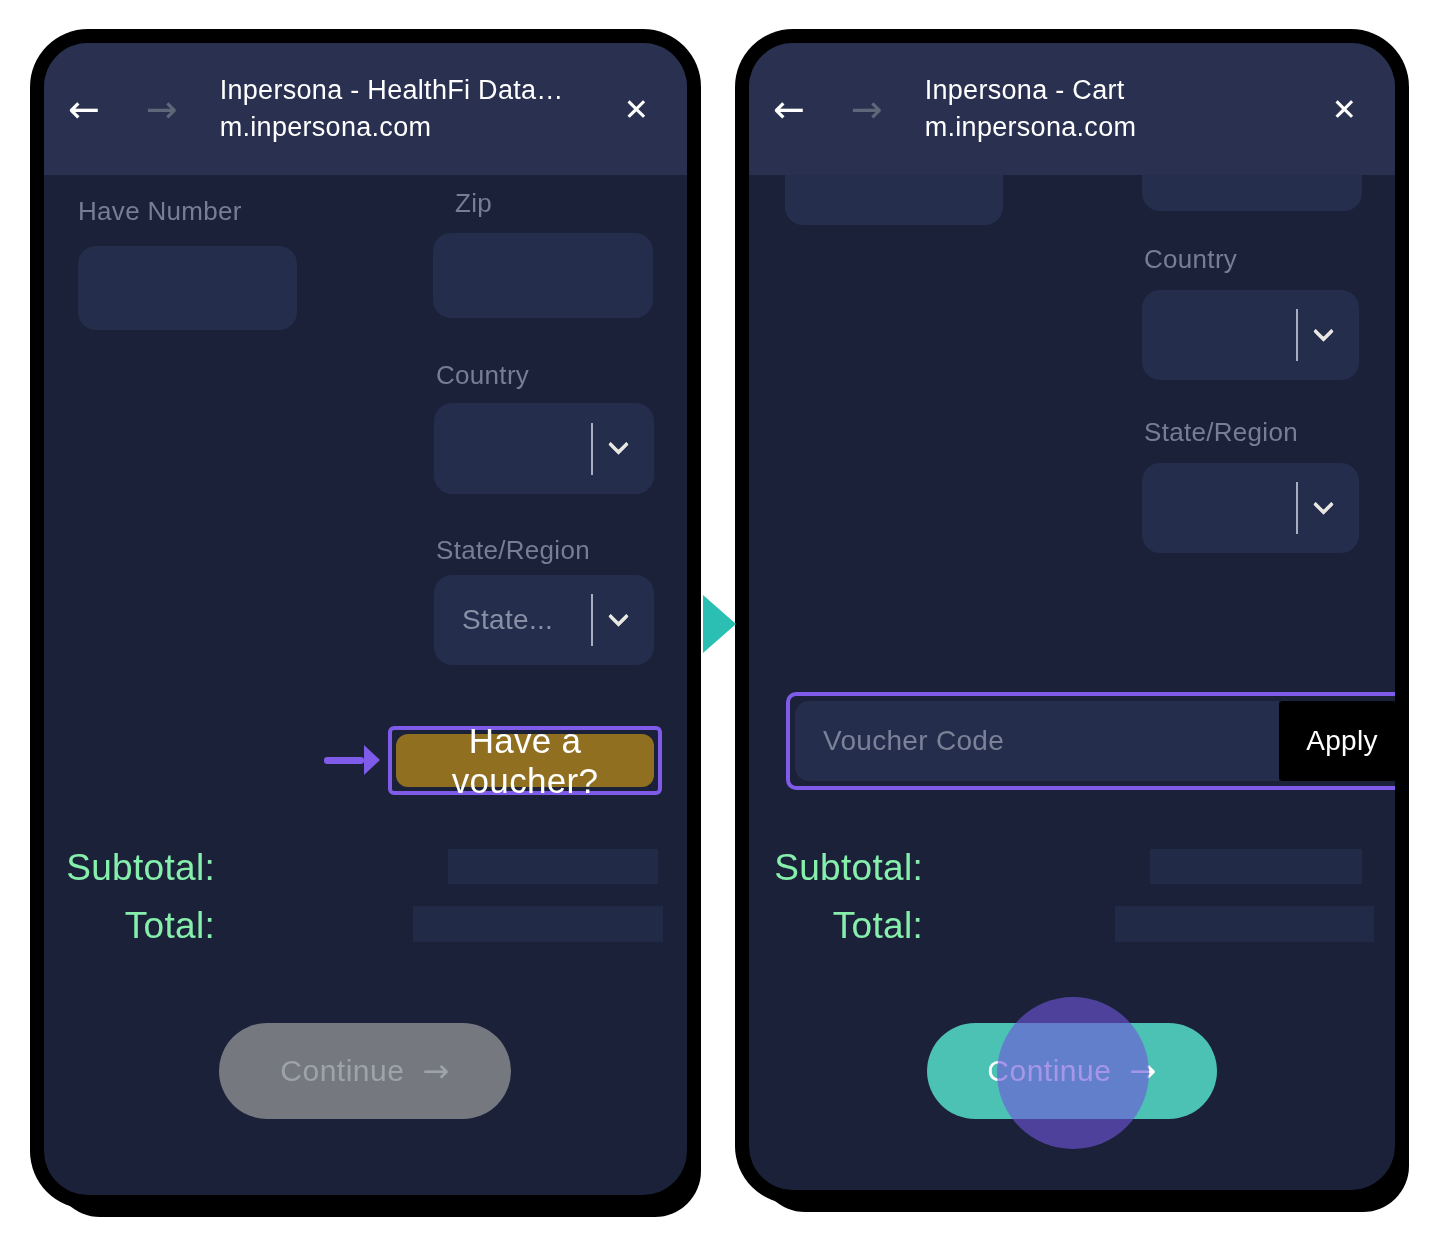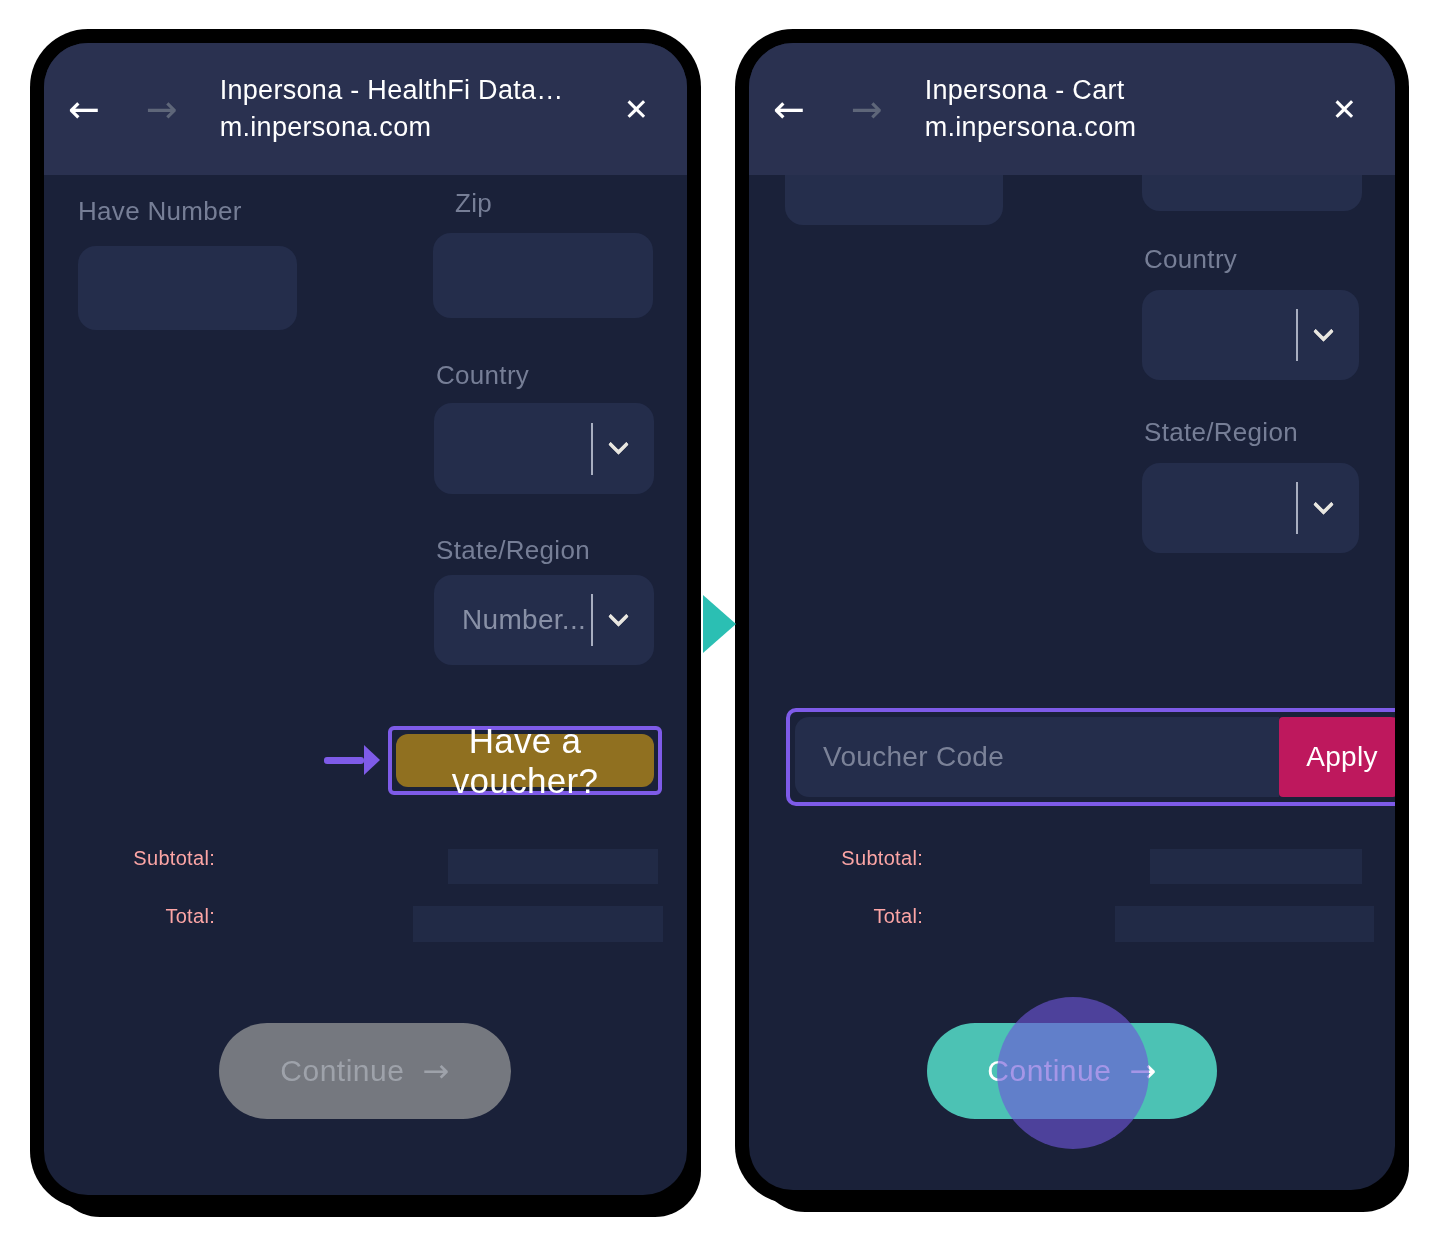--- a/index.html
+++ b/index.html
@@ -30,21 +30,21 @@
   .abs { position:absolute; }
   .flabel { color:#767E96; font-size:26px; letter-spacing:0.3px; }
   .ibox { background:#242D4B; border-radius:18px; border:none; outline:none; color:#E6E9F2; font-size:28px; padding:0 24px; }
   .cutbox { background:#252E4C; border-radius:0 0 18px 18px; }
 
   .sel { background:#242D4B; border-radius:18px; display:flex; align-items:center; cursor:pointer; }
   .sel-text { color:#8890A6; font-size:28px; padding-left:28px; flex:1; letter-spacing:0.3px; }
   .sel-div { width:2px; height:52px; background:#C9CEDD; opacity:0.8; margin-right:18px; }
   .chev { width:15px; height:15px; border-right:4px solid #E8E6E0; border-bottom:4px solid #E8E6E0; border-radius:2px; transform:rotate(45deg); margin-right:28px; margin-top:-8px; }
 
-  .sum-label { color:#fca5a5; font-size:20px; text-align:right; letter-spacing:0.3px; }
+  .sum-label { color:#86efac; font-size:37px; text-align:right; letter-spacing:0.3px; }
   .vbox { background:#212A46; }
 
   .continue { border-radius:48px; display:flex; align-items:center; justify-content:center; gap:18px;
               font-size:30px; letter-spacing:0.5px; border:none; cursor:pointer; }
   .continue.disabled { background:#75787F; color:#9EA2AA; }
   .continue.teal { background:#4CC2B4; color:#ffffff; }
   .cont-arrow { font-family:"DejaVu Sans", sans-serif; font-size:32px; line-height:1; }
 
   
   .hl-border { border:4px solid #7E5BE8; }
@@ -54,21 +54,21 @@
                  display:flex; align-items:center; justify-content:center; }
   .annot-arrow { display:flex; align-items:center; }
   .annot-line { width:40px; height:7px; background:#7E5BE8; border-radius:3px; }
   .annot-head { width:0; height:0; border-top:15px solid transparent; border-bottom:15px solid transparent; border-left:16px solid #7E5BE8; }
 
   .hint { color:#ffffff; font-size:27px; line-height:37px; letter-spacing:0.3px; }
   .voucher-row { border-radius:10px; padding:5px; display:flex; }
   .voucher-input { flex:1; background:#242D4B; border:none; outline:none; border-radius:14px 0 0 14px;
                    color:#E6E9F2; font-size:28px; padding:0 28px; letter-spacing:0.3px; }
   .voucher-input::placeholder { color:#7B8298; opacity:1; }
-  .apply-btn { width:126px; background:#be185d; border:none; border-radius:4px 14px 14px 4px;
+  .apply-btn { width:126px; background:#000000; border:none; border-radius:4px 14px 14px 4px;
                color:#ffffff; font-size:28px; cursor:pointer; letter-spacing:0.3px; }
 
   .tap-circle { width:152px; height:152px; border-radius:50%; background:rgba(109,86,216,0.62); z-index:5; }
   .play-triangle { width:0; height:0; border-top:29px solid transparent; border-bottom:29px solid transparent;
                    border-left:33px solid #2BBFB3; z-index:6; }
 </style>
 </head>
 <body>
 
 <div class="page">
@@ -93,21 +93,21 @@
 
     <div class="abs flabel" style="left:392px; top:317px;">Country</div>
     <div class="abs sel" style="left:390px; top:360px; width:220px; height:91px;">
       <span class="sel-text"></span>
       <span class="sel-div"></span>
       <span class="chev"></span>
     </div>
 
     <div class="abs flabel" style="left:392px; top:492px;">State/Region</div>
     <div class="abs sel" style="left:390px; top:532px; width:220px; height:90px;">
-      <span class="sel-text">Number...</span>
+      <span class="sel-text">State...</span>
       <span class="sel-div"></span>
       <span class="chev"></span>
     </div>
 
     <div class="abs annot-arrow" style="left:280px; top:702px;">
       <span class="annot-line"></span>
       <span class="annot-head"></span>
     </div>
 
     <div class="abs hl-border voucher-wrap" style="left:344px; top:683px; width:274px; height:69px;">
@@ -149,21 +149,21 @@
     </div>
 
     <div class="abs flabel" style="left:395px; top:374px;">State/Region</div>
     <div class="abs sel" style="left:393px; top:420px; width:217px; height:90px;">
       <span class="sel-text"></span>
       <span class="sel-div"></span>
       <span class="chev"></span>
     </div>
 
 
-    <div class="abs hl-border voucher-row" style="left:37px; top:649px; width:628px; height:98px;margin-top:16px;">
+    <div class="abs hl-border voucher-row" style="left:37px; top:649px; width:628px; height:98px;">
       <input class="voucher-input" placeholder="Voucher Code" style="">
       <button class="apply-btn">Apply</button>
     </div>
 
     <div class="abs sum-label" style="left:0px; top:804px; width:174px;">Subtotal:</div>
     <div class="abs vbox" style="left:401px; top:806px; width:212px; height:35px;"></div>
 
     <div class="abs sum-label" style="left:0px; top:862px; width:174px;">Total:</div>
     <div class="abs vbox" style="left:366px; top:863px; width:259px; height:36px;"></div>
 

